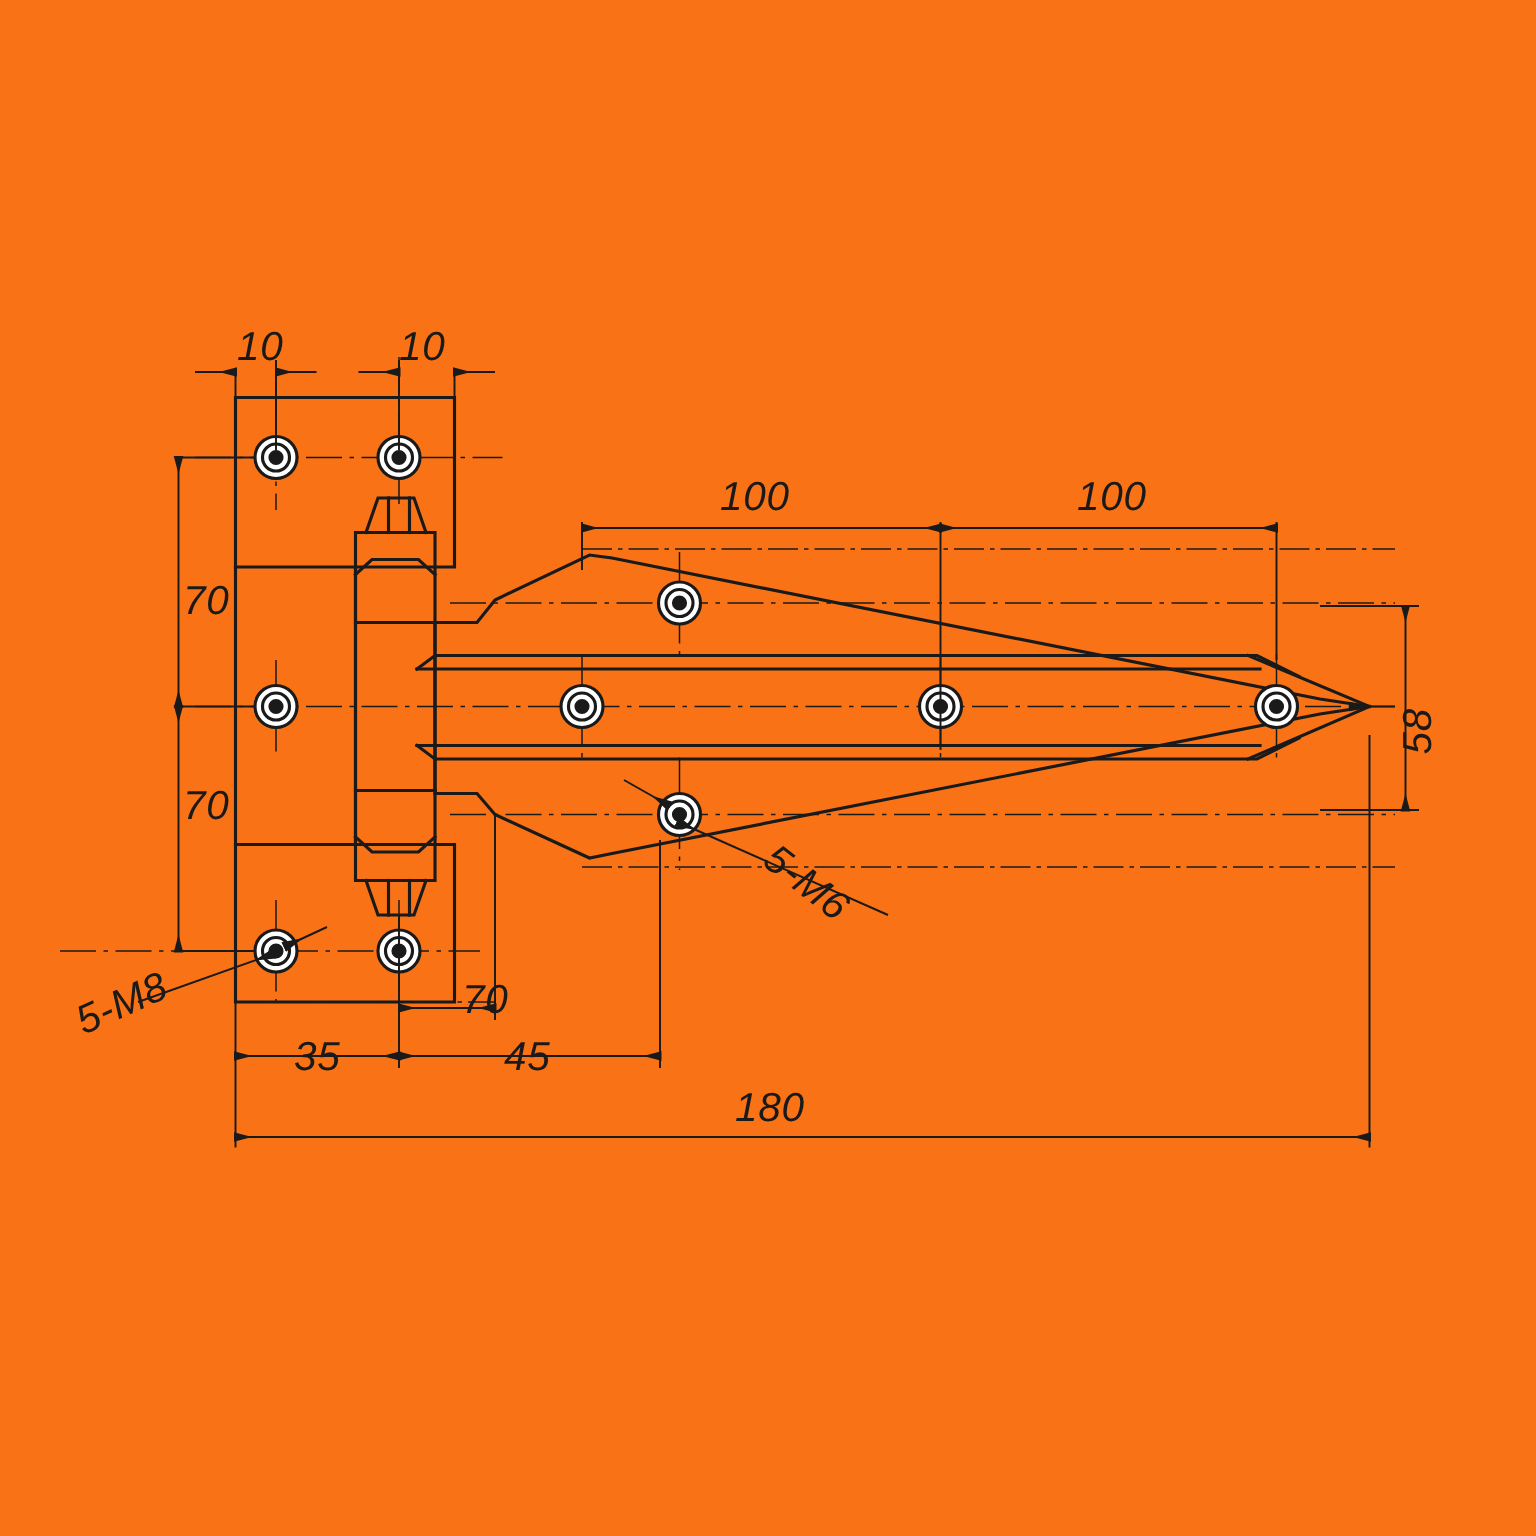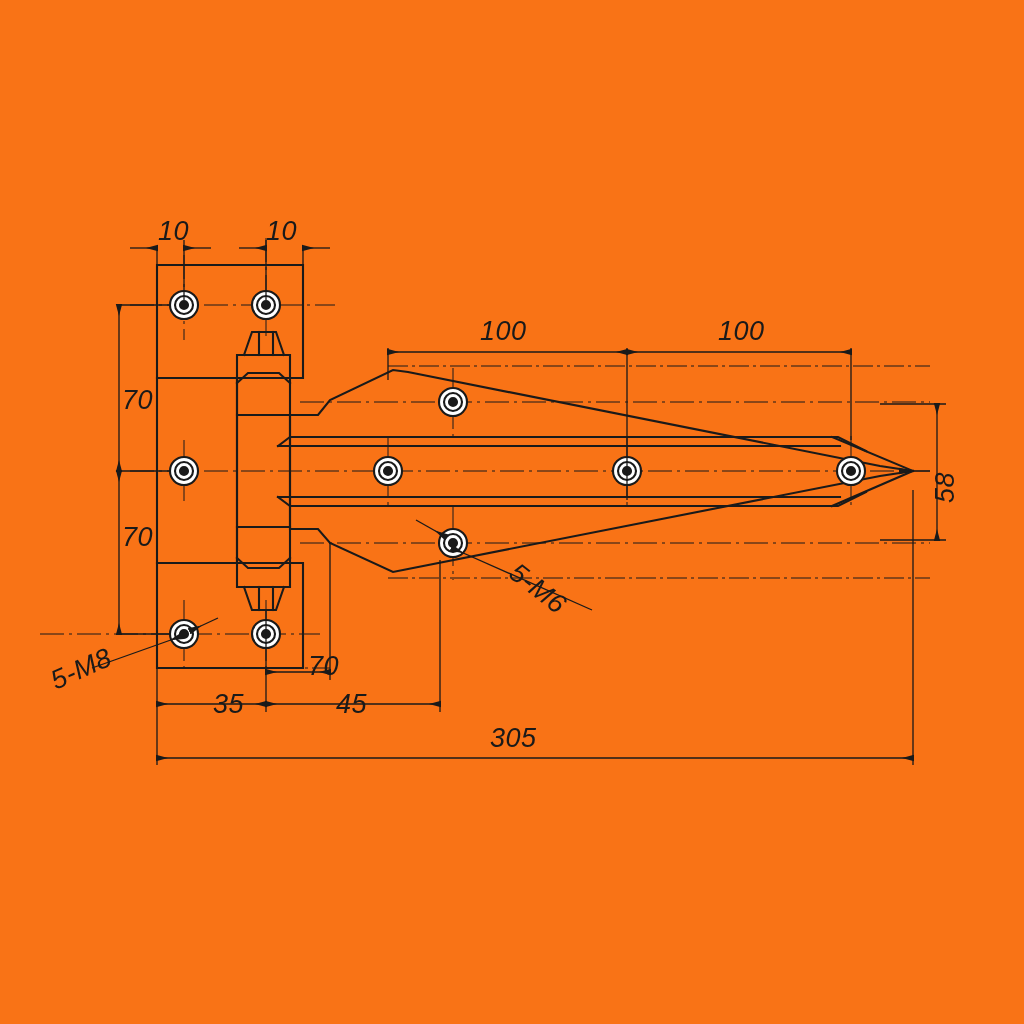--- a/index.html
+++ b/index.html
@@ -244,23 +244,23 @@
   <div class="dim-text" style="left:718px; top:316px;">100</div>
 
   <div class="dim-text" style="left:122px; top:385px;">70</div>
 
   <div class="dim-text" style="left:122px; top:522px;">70</div>
 
   <div class="dim-text rot90" style="left:930px; top:503px;">58</div>
 
   <div class="dim-text" style="left:308px; top:651px;">70</div>
 
-  <div class="dim-text" style="left:213px; top:689px;">35</div>
+  <div class="dim-text" style="left:196px; top:689px;">35</div>
 
   <div class="dim-text" style="left:336px; top:689px;">45</div>
 
-  <div class="dim-text" style="left:490px; top:723px;">305</div>
+  <div class="dim-text" style="left:490px; top:723px;">180</div>
 
   <div class="dim-text lead-m8" style="left:46px; top:668px;">5-M8</div>
 
   <div class="dim-text lead-m6" style="left:522px; top:557px;">5-M6</div>
 
 </div>
 
 </body></html>

